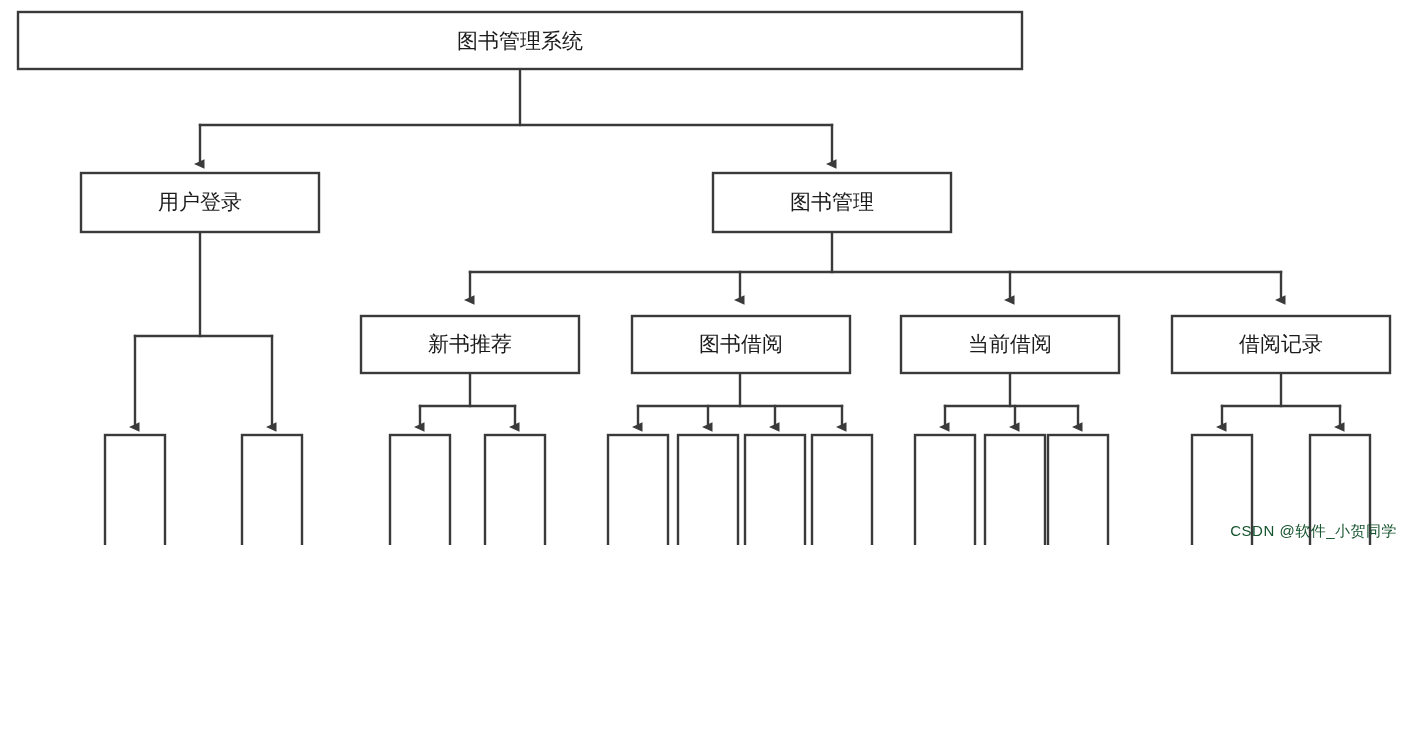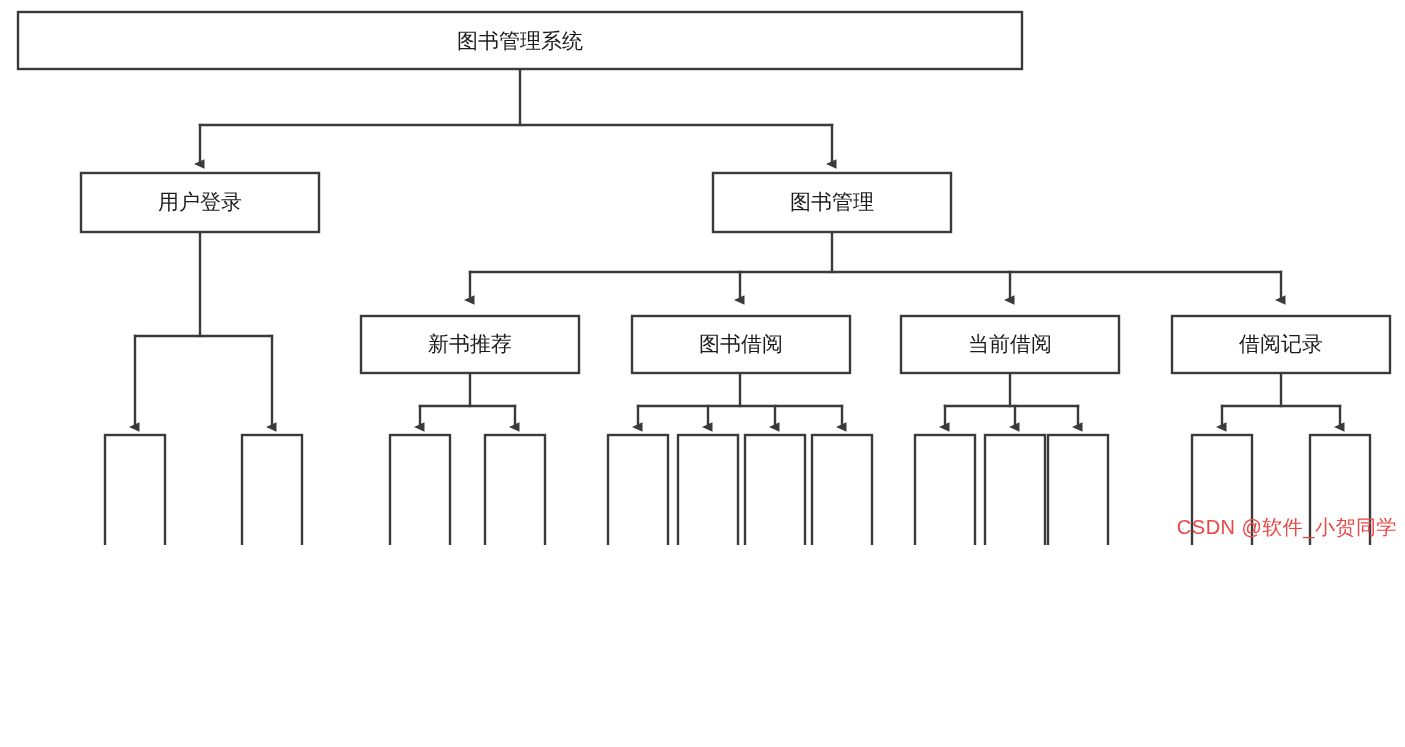--- a/index.html
+++ b/index.html
@@ -59,22 +59,22 @@
     font-size: 21px;
     line-height: 1.05;
     color: #1b1b1b;
     pointer-events: none;
     white-space: nowrap;
   }
   .watermark {
     position: absolute;
     right: 8px;
     bottom: 4px;
-    font-size: 20px;
-    color: #ef4444;
+    font-size: 15px;
+    color: #14532d;
     letter-spacing: 0.5px;
     white-space: nowrap;
   }
 </style>
 </head>
 <body>
 
 <div id="diagram-root">
 
   <svg id="tree-svg" viewBox="0 0 1405 747">

